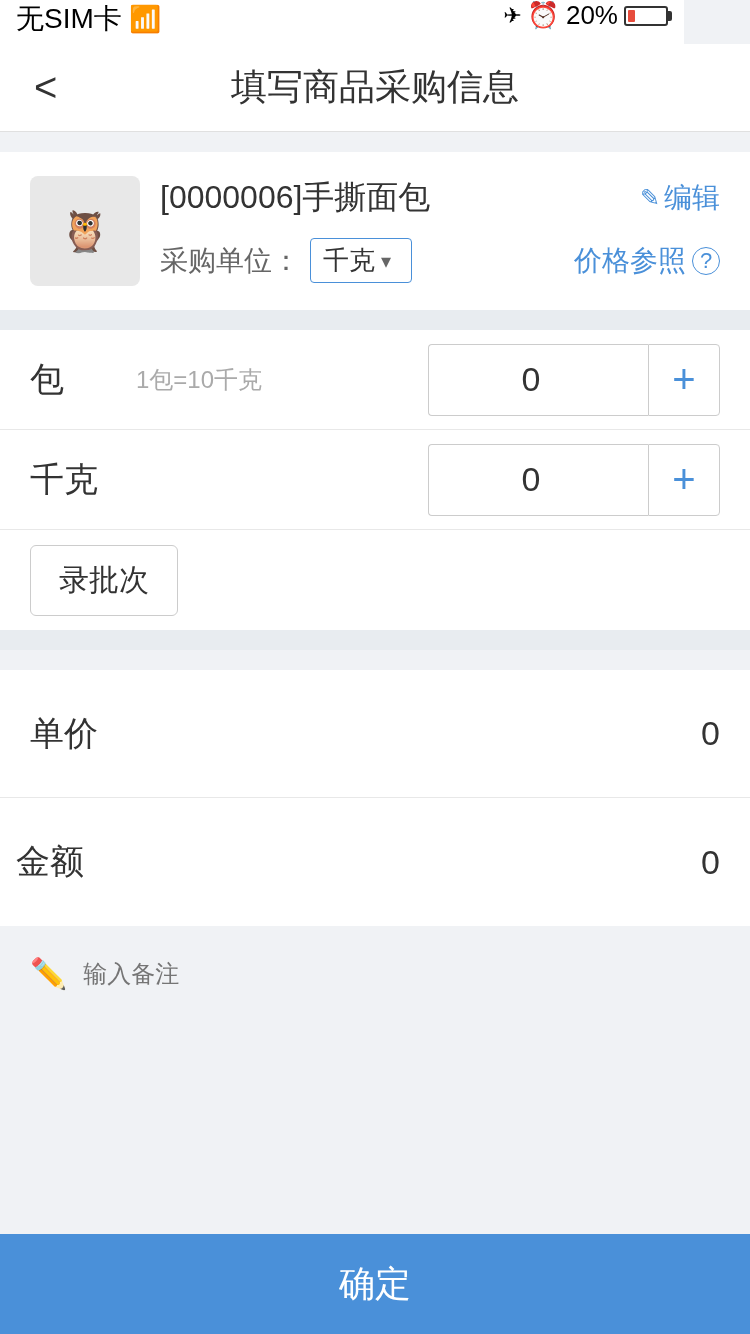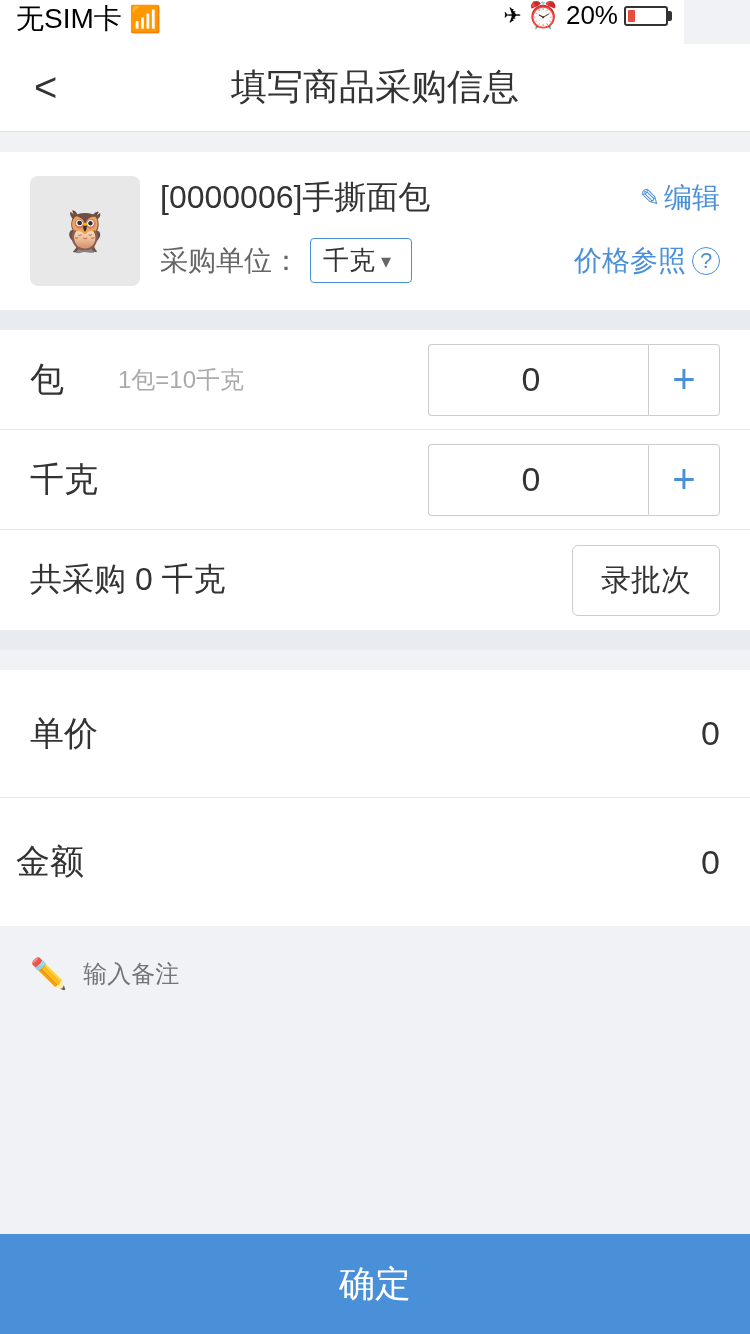--- a/index.html
+++ b/index.html
@@ -164,21 +164,21 @@
       border-bottom: 1px solid #e8e8e8;
     }
     .input-row-label {
       font-size: 34px;
       color: #333;
       min-width: 80px;
     }
     .input-row-sublabel {
       font-size: 24px;
       color: #aaa;
-      margin-left: 8px;
+      margin-left: 26px;
       flex: 1;
     }
     .input-row-right {
       display: flex;
       align-items: center;
       gap: 0;
     }
     .qty-input {
       width: 220px;
       height: 72px;
@@ -357,23 +357,20 @@
     <span class="input-row-label">千克</span>
     <span class="input-row-sublabel"></span>
     <div class="input-row-right">
       <input class="qty-input" type="number" value="0" style="">
       <button class="plus-btn">+</button>
     </div>
   </div>
 </div>
 
 <div class="summary-row">
-  <span class="summary-text">
-    <span>共采购</span>&nbsp;<span>0</span>&nbsp;<span>千克</span>
-  </span>
   <button class="batch-btn">录批次</button>
 </div>
 
 <div class="section-sep"></div>
 
 <div class="info-section">
   <div class="info-row">
     <span class="info-label">单价</span>
     <span class="info-value">0</span>
   </div>

